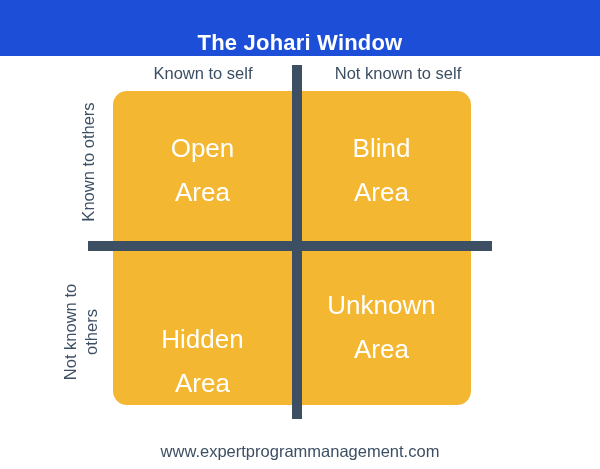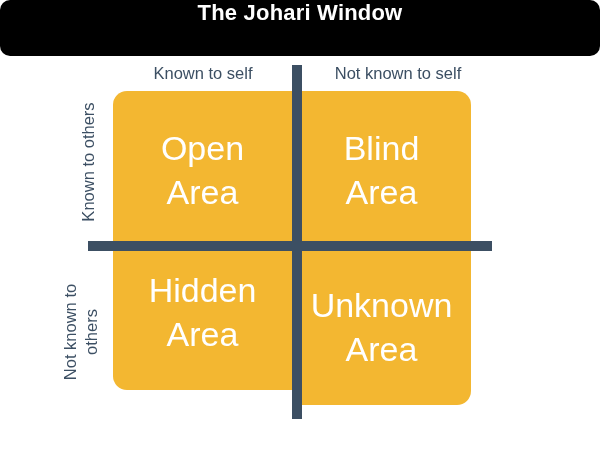--- a/index.html
+++ b/index.html
@@ -21,25 +21,24 @@
     box-sizing: border-box;
   }
 
   
   .header-bar {
     position: absolute;
     left: 0;
     top: 0;
     width: 600px;
     height: 56px;
-    background: #000000;
+    background: #1d4ed8;
     display: flex;
-    align-items: flex-start;
+    align-items: flex-end;
     justify-content: center;
-    border-radius: 10px;
   }
   .header-title {
     color: #ffffff;
     font-size: 22px;
     font-weight: bold;
     letter-spacing: 0.2px;
     font-family: "Liberation Sans", sans-serif;
     white-space: nowrap;
   }
 
@@ -104,29 +103,29 @@
     position: absolute;
     width: 179px;
     height: 157px;
     background: #f3b731;
     box-sizing: border-box;
     display: flex;
     flex-direction: column;
     align-items: center;
     justify-content: center;
     color: #ffffff;
-    font-size: 34px;
+    font-size: 26px;
     line-height: 44px;
     font-family: "Liberation Sans", sans-serif;
   }
   .quad .q-line { display: block; }
 
   .quad-tl { left: 0;     top: 0;     border-top-left-radius: 14px; }
   .quad-tr { left: 179px; top: 0;     border-top-right-radius: 14px; }
-  .quad-bl { left: 0;     top: 142px; border-bottom-left-radius: 14px; }
+  .quad-bl { left: 0;     top: 157px; border-bottom-left-radius: 14px; justify-content: flex-end; }
   .quad-br { left: 179px; top: 157px; border-bottom-right-radius: 14px; justify-content: center; }
 
   
   .divider-v {
     position: absolute;
     left: 292px;
     top: 65px;
     width: 10px;
     height: 354px;
     background: #3c4f63;
@@ -191,14 +190,15 @@
     <div class="quad quad-br">
       <span class="q-line">Unknown</span>
       <span class="q-line">Area</span>
     </div>
 
   </div>
 
   <div class="divider-v"></div>
   <div class="divider-h"></div>
 
+  <div class="footer-url">www.expertprogrammanagement.com</div>
 
 </div>
 
 </body></html>

